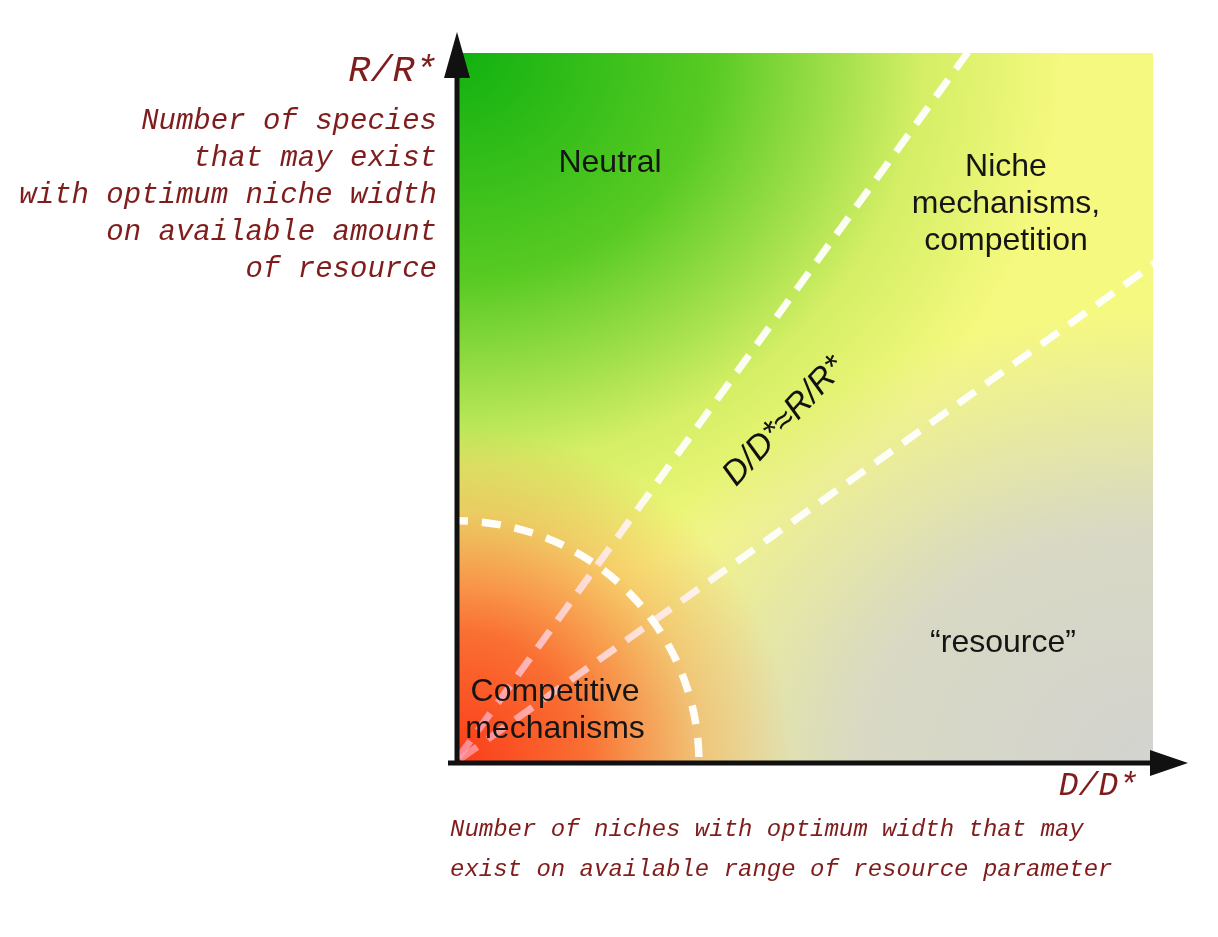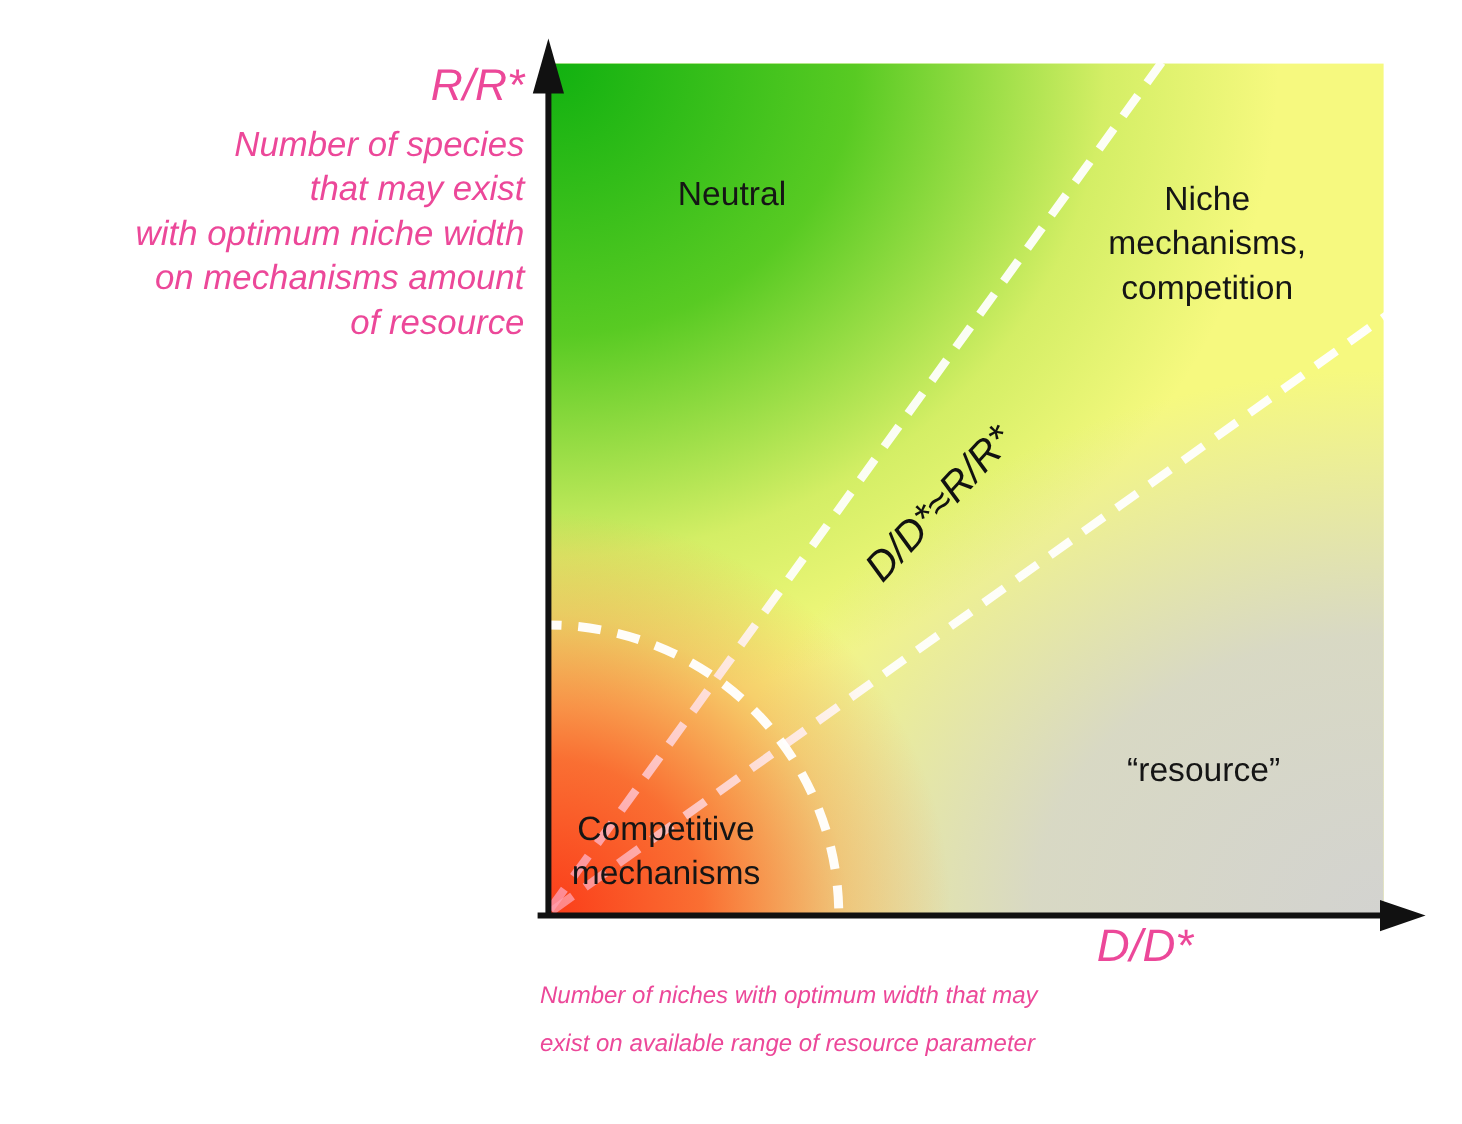--- a/index.html
+++ b/index.html
@@ -25,35 +25,35 @@
         var(--c-red) 0%, rgba(250,92,40,0.88) 30%,
         rgba(246,150,80,0.42) 58%, rgba(246,160,92,0) 78%),
       radial-gradient(ellipse 105% 82% at 100% 100%,
         var(--c-gray) 0%, rgba(211,211,208,0.85) 40%, rgba(211,211,208,0) 78%),
       radial-gradient(ellipse 115% 100% at 0% 0%,
         var(--c-green) 0%, rgba(80,200,30,0.95) 32%,
         rgba(170,225,70,0.45) 58%, rgba(205,235,100,0) 76%),
       var(--c-yellow);
   }
   svg.overlay{position:absolute;left:0;top:0;pointer-events:none;}
-  .txt{position:absolute;color:#ec4899;}
+  .txt{position:absolute;color:#7f1d1d;font-family:Liberation Mono, monospace;}
   .axis-symbol{font-style:italic;font-size:37px;line-height:1.05;}
   .y-symbol{left:137px;top:52px;width:300px;text-align:right;}
-  .x-symbol{left:914px;top:770px;width:200px;font-size:38px;}
+  .x-symbol{left:938px;top:770px;width:200px;text-align:right;font-size:33px;}
   .y-caption{
     left:17px;top:103px;width:420px;text-align:right;
     font-style:italic;font-size:29px;line-height:37px;
   }
   .x-caption{
     left:450px;top:810px;width:720px;text-align:left;
-    font-style:italic;font-size:20px;line-height:40px;
+    font-style:italic;font-size:24px;line-height:40px;
   }
   .region{
     position:absolute;width:300px;text-align:center;
-    font-size:28px;line-height:37px;color:#151515;
+    font-size:32px;line-height:37px;color:#151515;
   }
   .region-neutral{left:460px;top:143px;}
   .region-niche{left:856px;top:147px;}
   .region-competitive{left:405px;top:636px;margin-top:36px;}
   .region-abiotic{left:853px;top:623px;}
   .diag-label{
     position:absolute;left:783px;top:420px;
     transform:translate(-50%,-50%) rotate(-47deg);
     font-style:italic;font-size:34px;white-space:nowrap;color:#111;
   }
@@ -90,21 +90,21 @@
     <path d="M 448 763 L 1154 763" stroke="#111111" stroke-width="5"></path>
     <polygon points="1150,750 1150,776 1188,763" fill="#111111"></polygon>
   </svg>
 
   <div class="txt axis-symbol y-symbol">R/R*</div>
 
   <div class="txt y-caption">
     <div>Number of species</div>
     <div>that may exist</div>
     <div>with optimum niche width</div>
-    <div>on mechanisms amount</div>
+    <div>on available amount</div>
     <div>of resource</div>
   </div>
 
   <div class="txt axis-symbol x-symbol">D/D*</div>
 
   <div class="txt x-caption">
     <div>Number of niches with optimum width that may</div>
     <div>exist on available range of resource parameter</div>
   </div>
 

